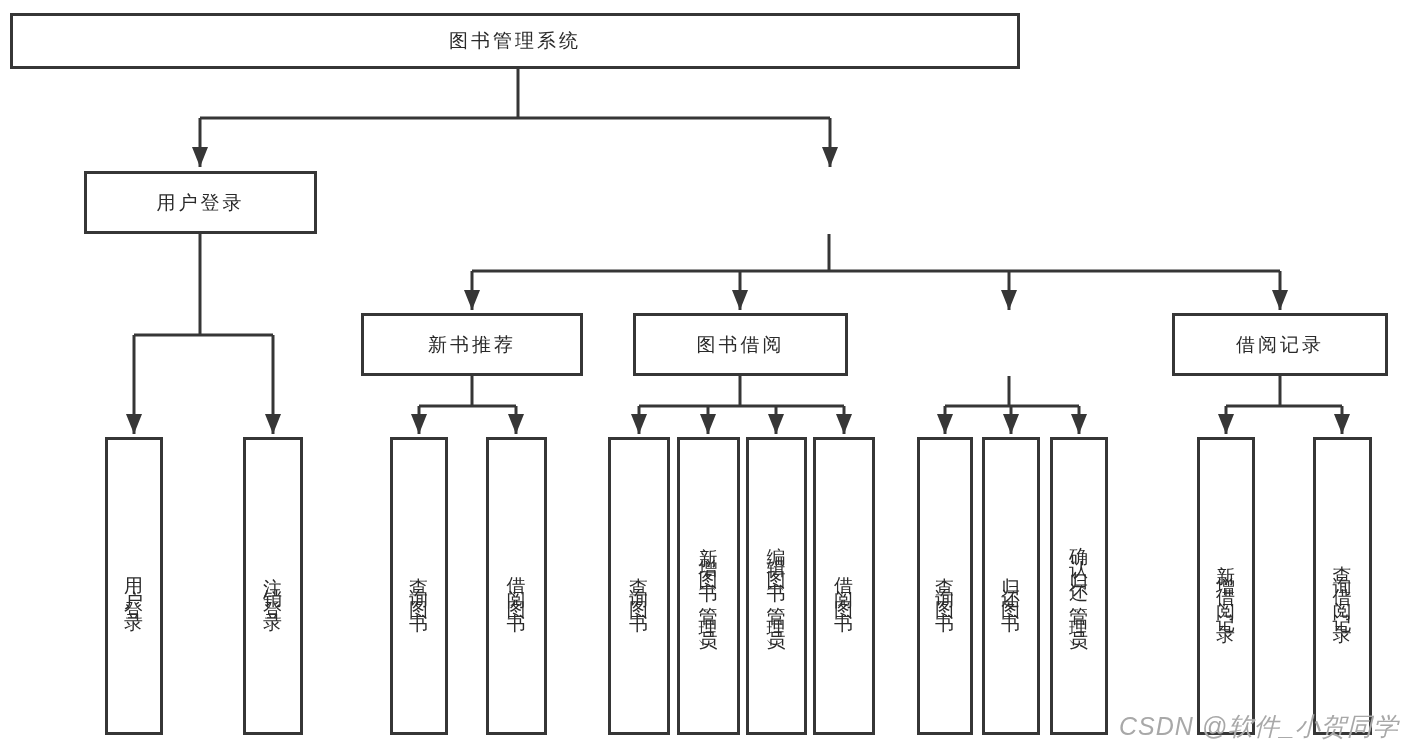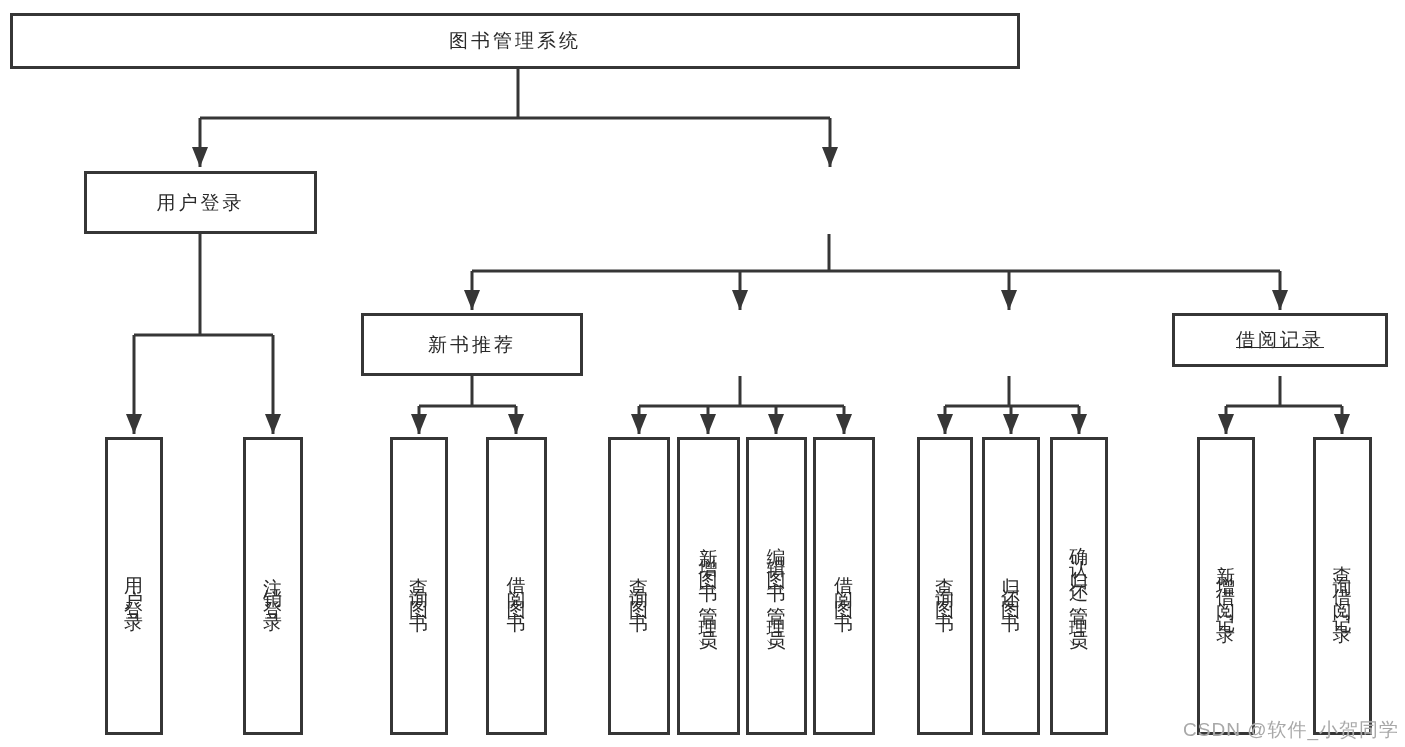--- a/index.html
+++ b/index.html
@@ -36,44 +36,45 @@
     white-space:nowrap;
     color:var(--text);
   }
   
   #n-root        {left:10px;  top:13px;  width:1010px; height:56px;}
   #n-user-login  {left:84px;  top:171px; width:233px;  height:63px;}
   #n-book-mgmt   {left:712px; top:171px; width:236px;  height:63px;}
   #n-new-rec     {left:361px; top:313px; width:222px;  height:63px;font-family:Liberation Serif, serif;}
   #n-borrowing   {left:633px; top:313px; width:215px;  height:63px;}
   #n-current     {left:903px; top:313px; width:212px;  height:63px;}
-  #n-records     {left:1172px;top:313px; width:216px;  height:54px;text-decoration:underline;}
+  #n-records     {left:1172px;top:313px; width:216px;  height:63px;}
   
   #v-user-login    {left:105px; width:58px;}
   #v-logout        {left:243px; width:60px;}
   #v-search-rec    {left:390px; width:58px;}
   #v-borrow-rec    {left:486px; width:61px;}
   #v-search-bor    {left:608px; width:62px;}
   #v-add-admin     {left:677px; width:63px;}
   #v-edit-admin    {left:746px; width:61px;}
   #v-borrow-bor    {left:813px; width:62px;}
   #v-search-cur    {left:917px; width:56px;}
   #v-return        {left:982px; width:58px;}
   #v-confirm-admin {left:1050px;width:58px;}
   #v-add-record    {left:1197px;width:58px;}
   #v-search-record {left:1313px;width:59px;}
   .watermark{
     position:absolute;
     right:6px;bottom:4px;
-    font-size:19px;
+    font-size:25px;
     color:var(--watermark);
     letter-spacing:1px;
     white-space:nowrap;
     z-index:5;
     text-shadow:0 0 1px rgba(255,255,255,.6);
+    font-style:italic;
   }
 </style>
 </head>
 <body>
 
 <div class="canvas">
 
   <svg class="edges" viewBox="0 0 1405 747" xmlns="http://www.w3.org/2000/svg">
     <defs>
       <marker id="ah" markerUnits="userSpaceOnUse" markerWidth="22" markerHeight="16" refX="21" refY="8" orient="auto">
@@ -128,20 +129,23 @@
     <span>图书管理系统</span>
   </div>
 
   <div class="box hbox" id="n-user-login">
     <span>用户登录</span>
   </div>
 
   <div class="box hbox" id="n-new-rec">
     <span>新书推荐</span>
   </div>
+  <div class="box hbox" id="n-borrowing">
+    <span>图书借阅</span>
+  </div>
   <div class="box hbox" id="n-records">
     <span>借阅记录</span>
   </div>
 
   <div class="box vbox" id="v-user-login">
     <span class="vtxt">用户登录</span>
   </div>
   <div class="box vbox" id="v-logout">
     <span class="vtxt">注销登录</span>
   </div>

